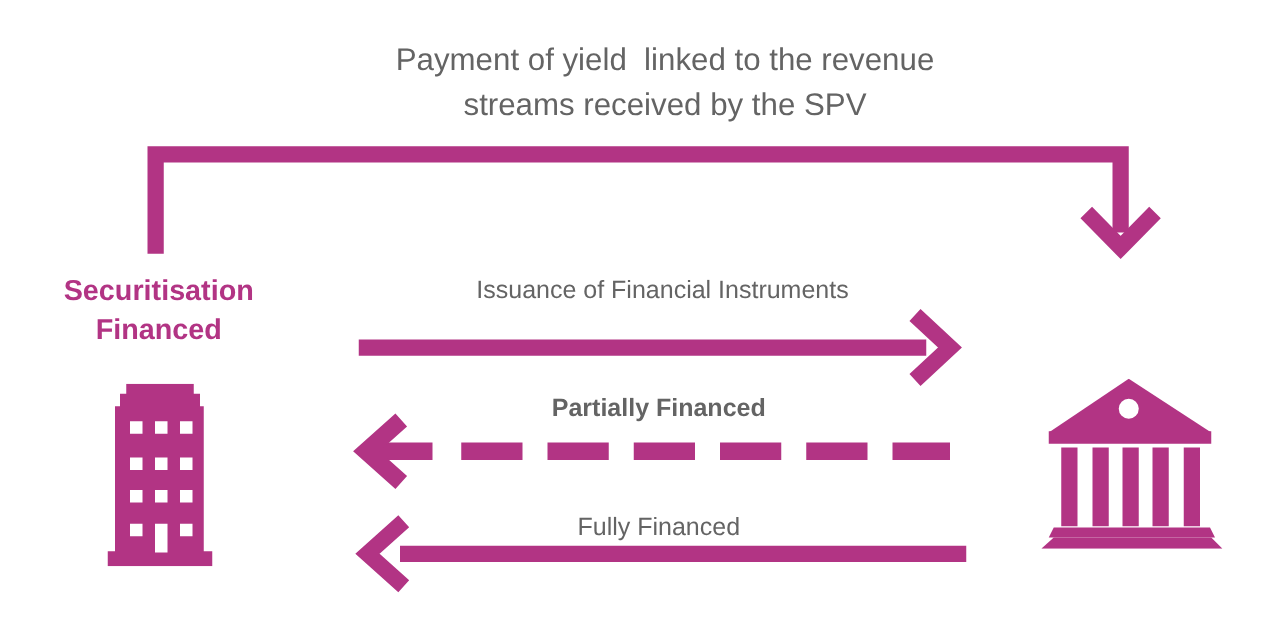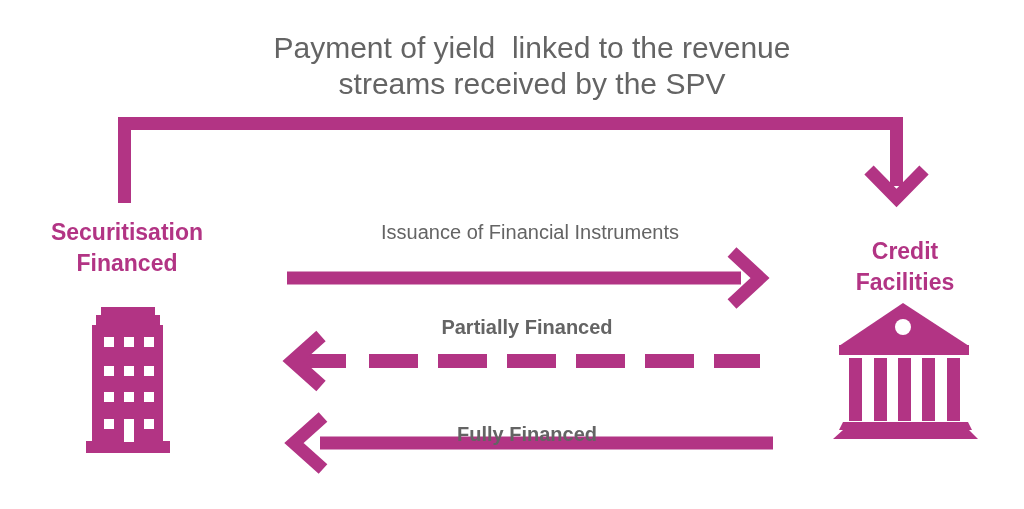--- a/index.html
+++ b/index.html
@@ -32,35 +32,35 @@
   }
   .fill { fill: var(--accent); }
   .hole { fill: var(--background); }
   .multiline { white-space: pre-wrap; }
   .caption {
     position: absolute;
     left: 182px;
     top: 30px;
     width: 700px;
     text-align: center;
-    font-size: 30px;
+    font-size: 25px;
     line-height: 36px;
     color: var(--gray);
   }
   .flow-label {
     position: absolute;
     width: 500px;
     text-align: center;
     font-size: 20px;
     line-height: 29px;
     color: var(--gray);
   }
   .flow-label.issuance  { left: 280px; top: 218px; }
   .flow-label.partially { left: 277px; top: 313px; font-weight: bold; }
-  .flow-label.fully     { left: 277px; top: 420px; font-weight: bold; }
+  .flow-label.fully     { left: 277px; top: 408px; }
   .entity-label {
     position: absolute;
     width: 220px;
     text-align: center;
     font-size: 23px;
     line-height: 31px;
     font-weight: bold;
     color: var(--accent);
   }
   .entity-label.left  { left: 17px;  top: 217px; }
@@ -95,22 +95,20 @@
       <path class="stroke" stroke-width="13" d="M323 417 L294 443 L323 469"></path>
     </g>
   </svg>
 
   <div class="flow-label issuance">Issuance of Financial Instruments</div>
   <div class="flow-label partially">Partially Financed</div>
   <div class="flow-label fully">Fully Financed</div>
 
   <div class="entity-label left multiline">Securitisation
 Financed</div>
-  <div class="entity-label right multiline">Credit
-Facilities</div>
 
   <svg class="icon-building" width="84" height="146" viewBox="0 0 84 146" aria-hidden="true">
     <rect class="fill" x="15" y="0" width="54" height="9"></rect>
     <rect class="fill" x="10" y="8" width="64" height="11"></rect>
     <rect class="fill" x="6" y="18" width="71" height="117"></rect>
     <rect class="fill" x="0" y="134" width="84" height="12"></rect>
     <rect class="hole" x="18" y="30" width="10" height="10"></rect>
     <rect class="hole" x="38" y="30" width="10" height="10"></rect>
     <rect class="hole" x="58" y="30" width="10" height="10"></rect>
     <rect class="hole" x="18" y="59" width="10" height="10"></rect>

